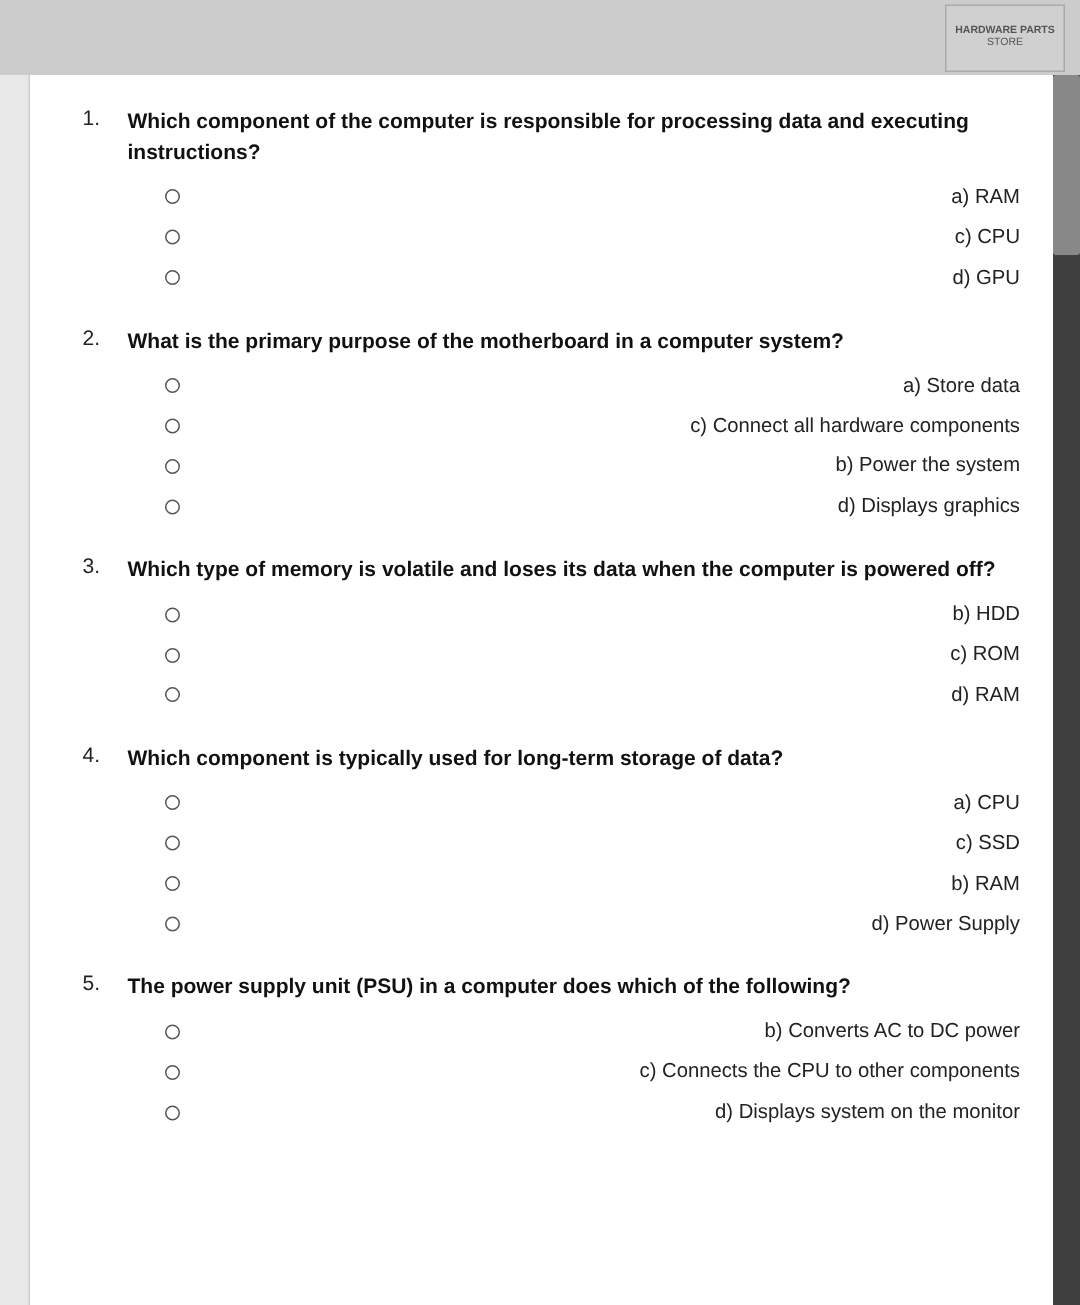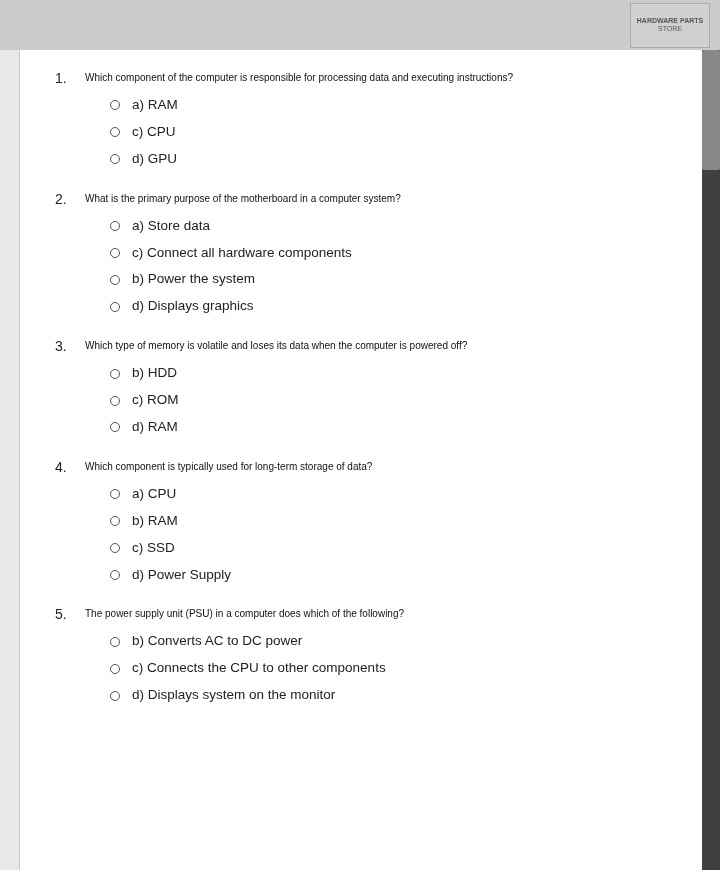--- a/index.html
+++ b/index.html
@@ -65,37 +65,38 @@
 
     .question-number {
       font-size: 14px;
       font-weight: normal;
       color: #222;
       min-width: 30px;
       padding-top: 0;
     }
 
     .question-text {
-      font-size: 10px;
-      font-weight: normal;
+      font-size: 14px;
+      font-weight: bold;
       color: #111;
       line-height: 1.5;
     }
 
     .options-list {
       margin-left: 55px;
       margin-top: 4px;
     }
 
     .option-item {
       display: flex;
       align-items: center;
       margin-bottom: 8px;
       font-size: 13.5px;
       color: #222;
+      justify-content: space-between;
     }
 
     .option-bullet {
       width: 10px;
       height: 10px;
       border: 1.5px solid #555;
       border-radius: 50%;
       margin-right: 12px;
       flex-shrink: 0;
       background-color: transparent;
@@ -222,25 +223,25 @@
             <span class="question-number">4.</span>
             <span class="question-text">Which component is typically used for long-term storage of data?</span>
           </div>
           <div class="options-list">
             <div class="option-item">
               <div class="option-bullet"></div>
               <span class="option-label">a) CPU</span>
             </div>
             <div class="option-item">
               <div class="option-bullet"></div>
+              <span class="option-label">c) SSD</span>
+            </div>
+            <div class="option-item">
+              <div class="option-bullet"></div>
               <span class="option-label">b) RAM</span>
-            </div>
-            <div class="option-item">
-              <div class="option-bullet"></div>
-              <span class="option-label">c) SSD</span>
             </div>
             <div class="option-item">
               <div class="option-bullet"></div>
               <span class="option-label">d) Power Supply</span>
             </div>
           </div>
         </div>
         <div class="question-block">
           <div class="question-row">
             <span class="question-number">5.</span>

